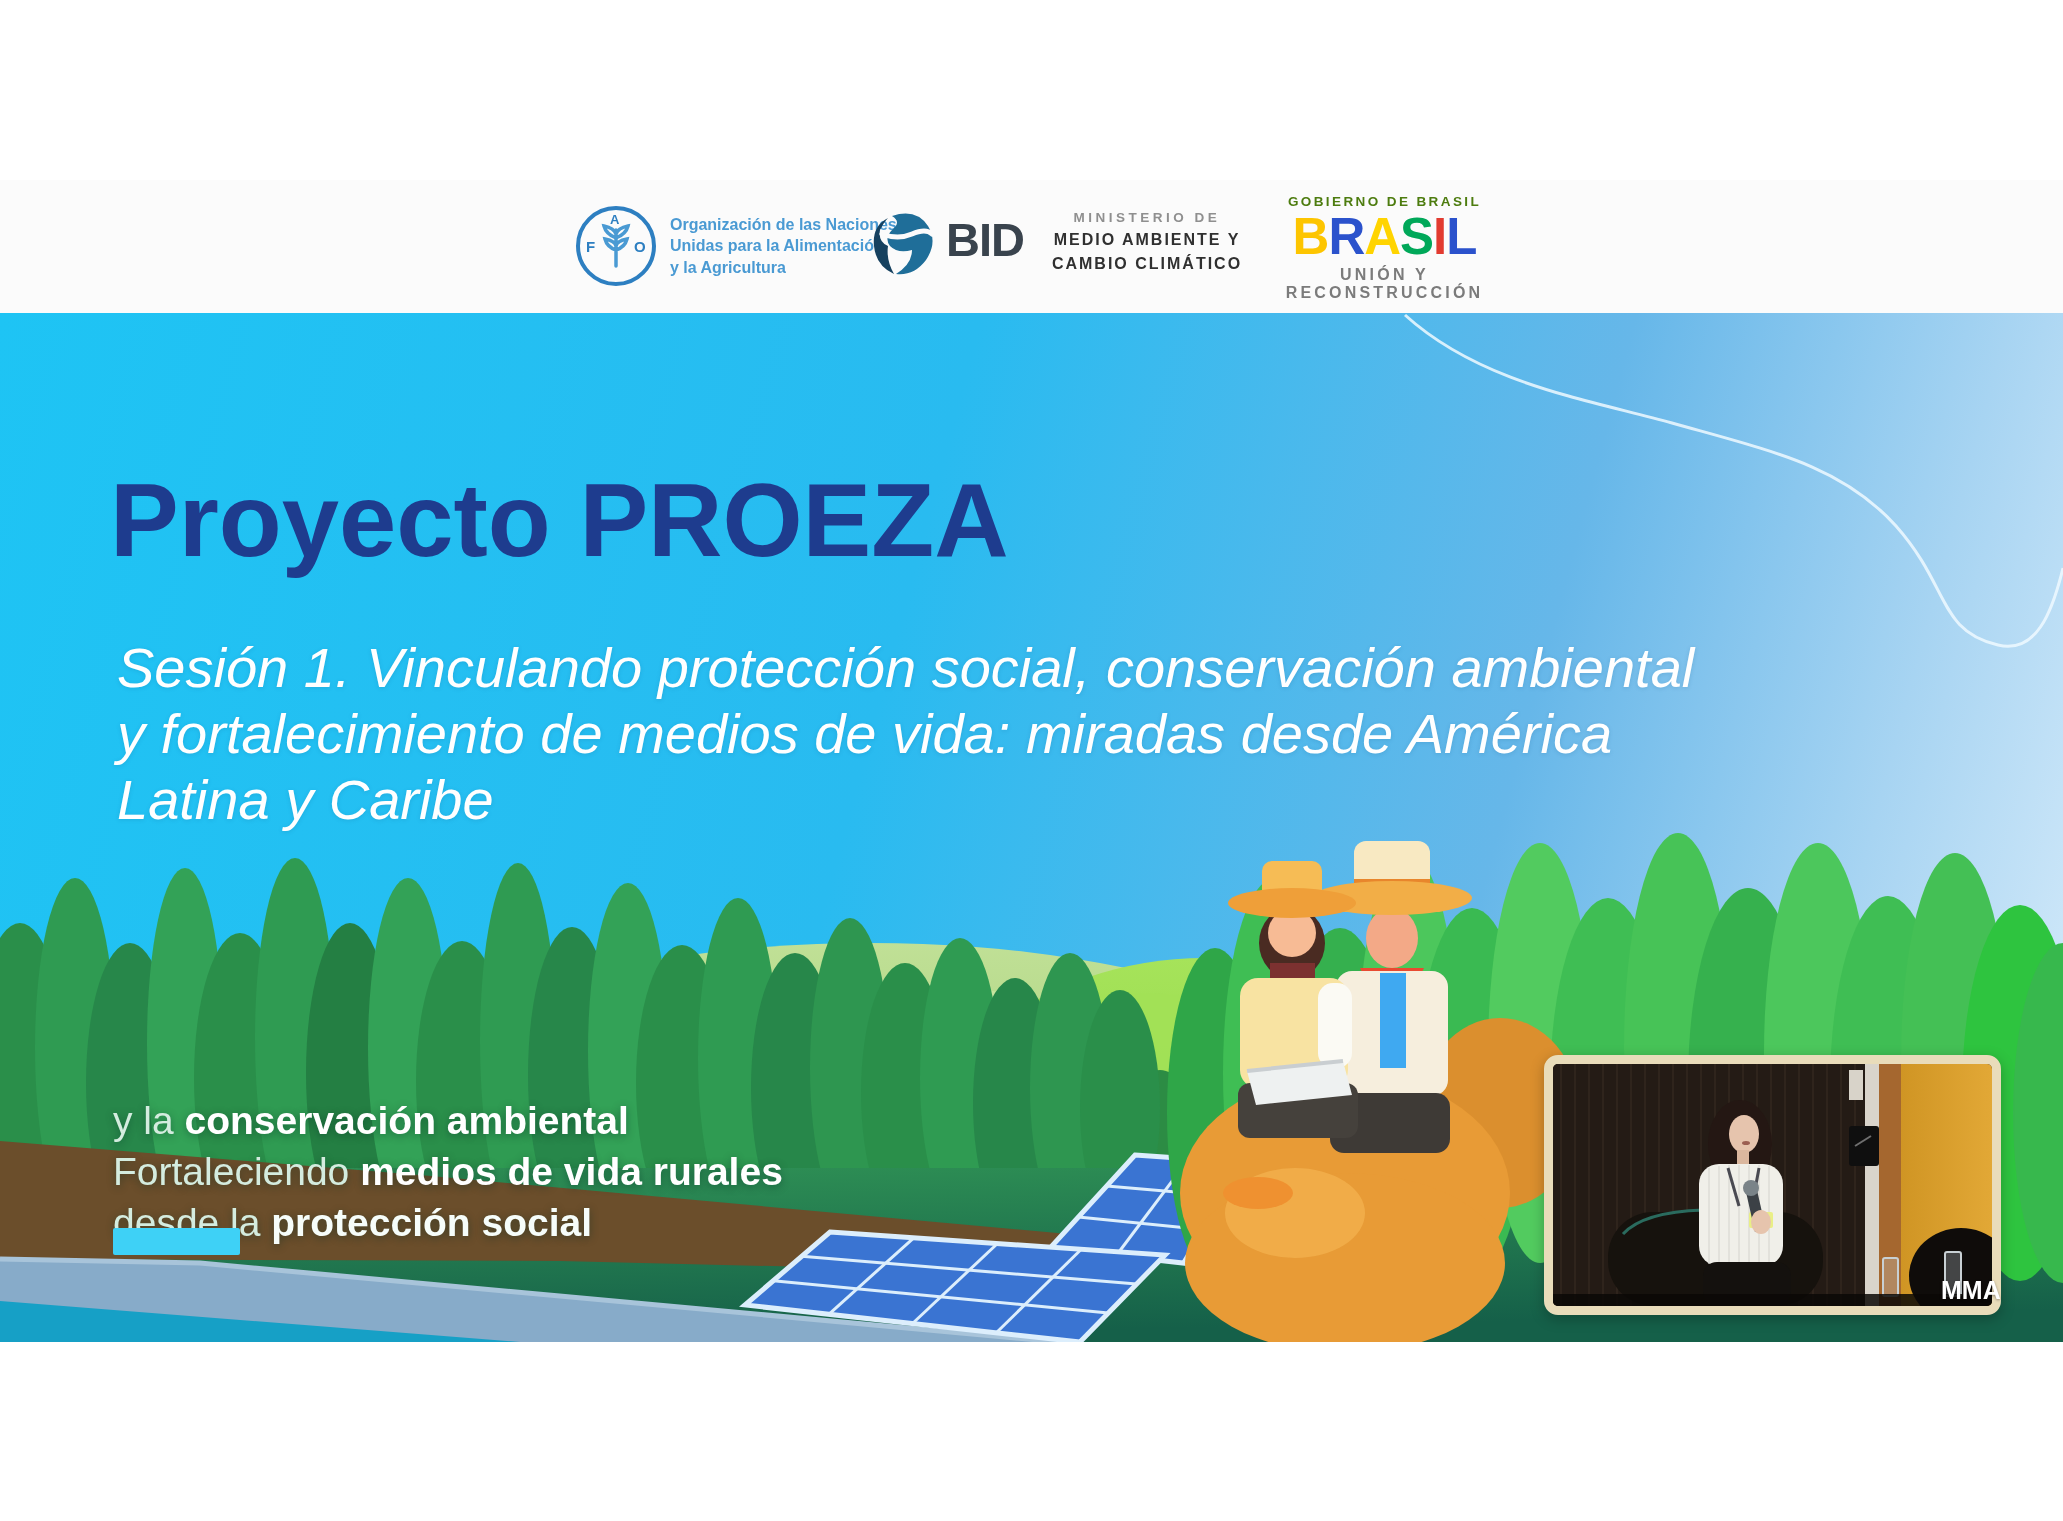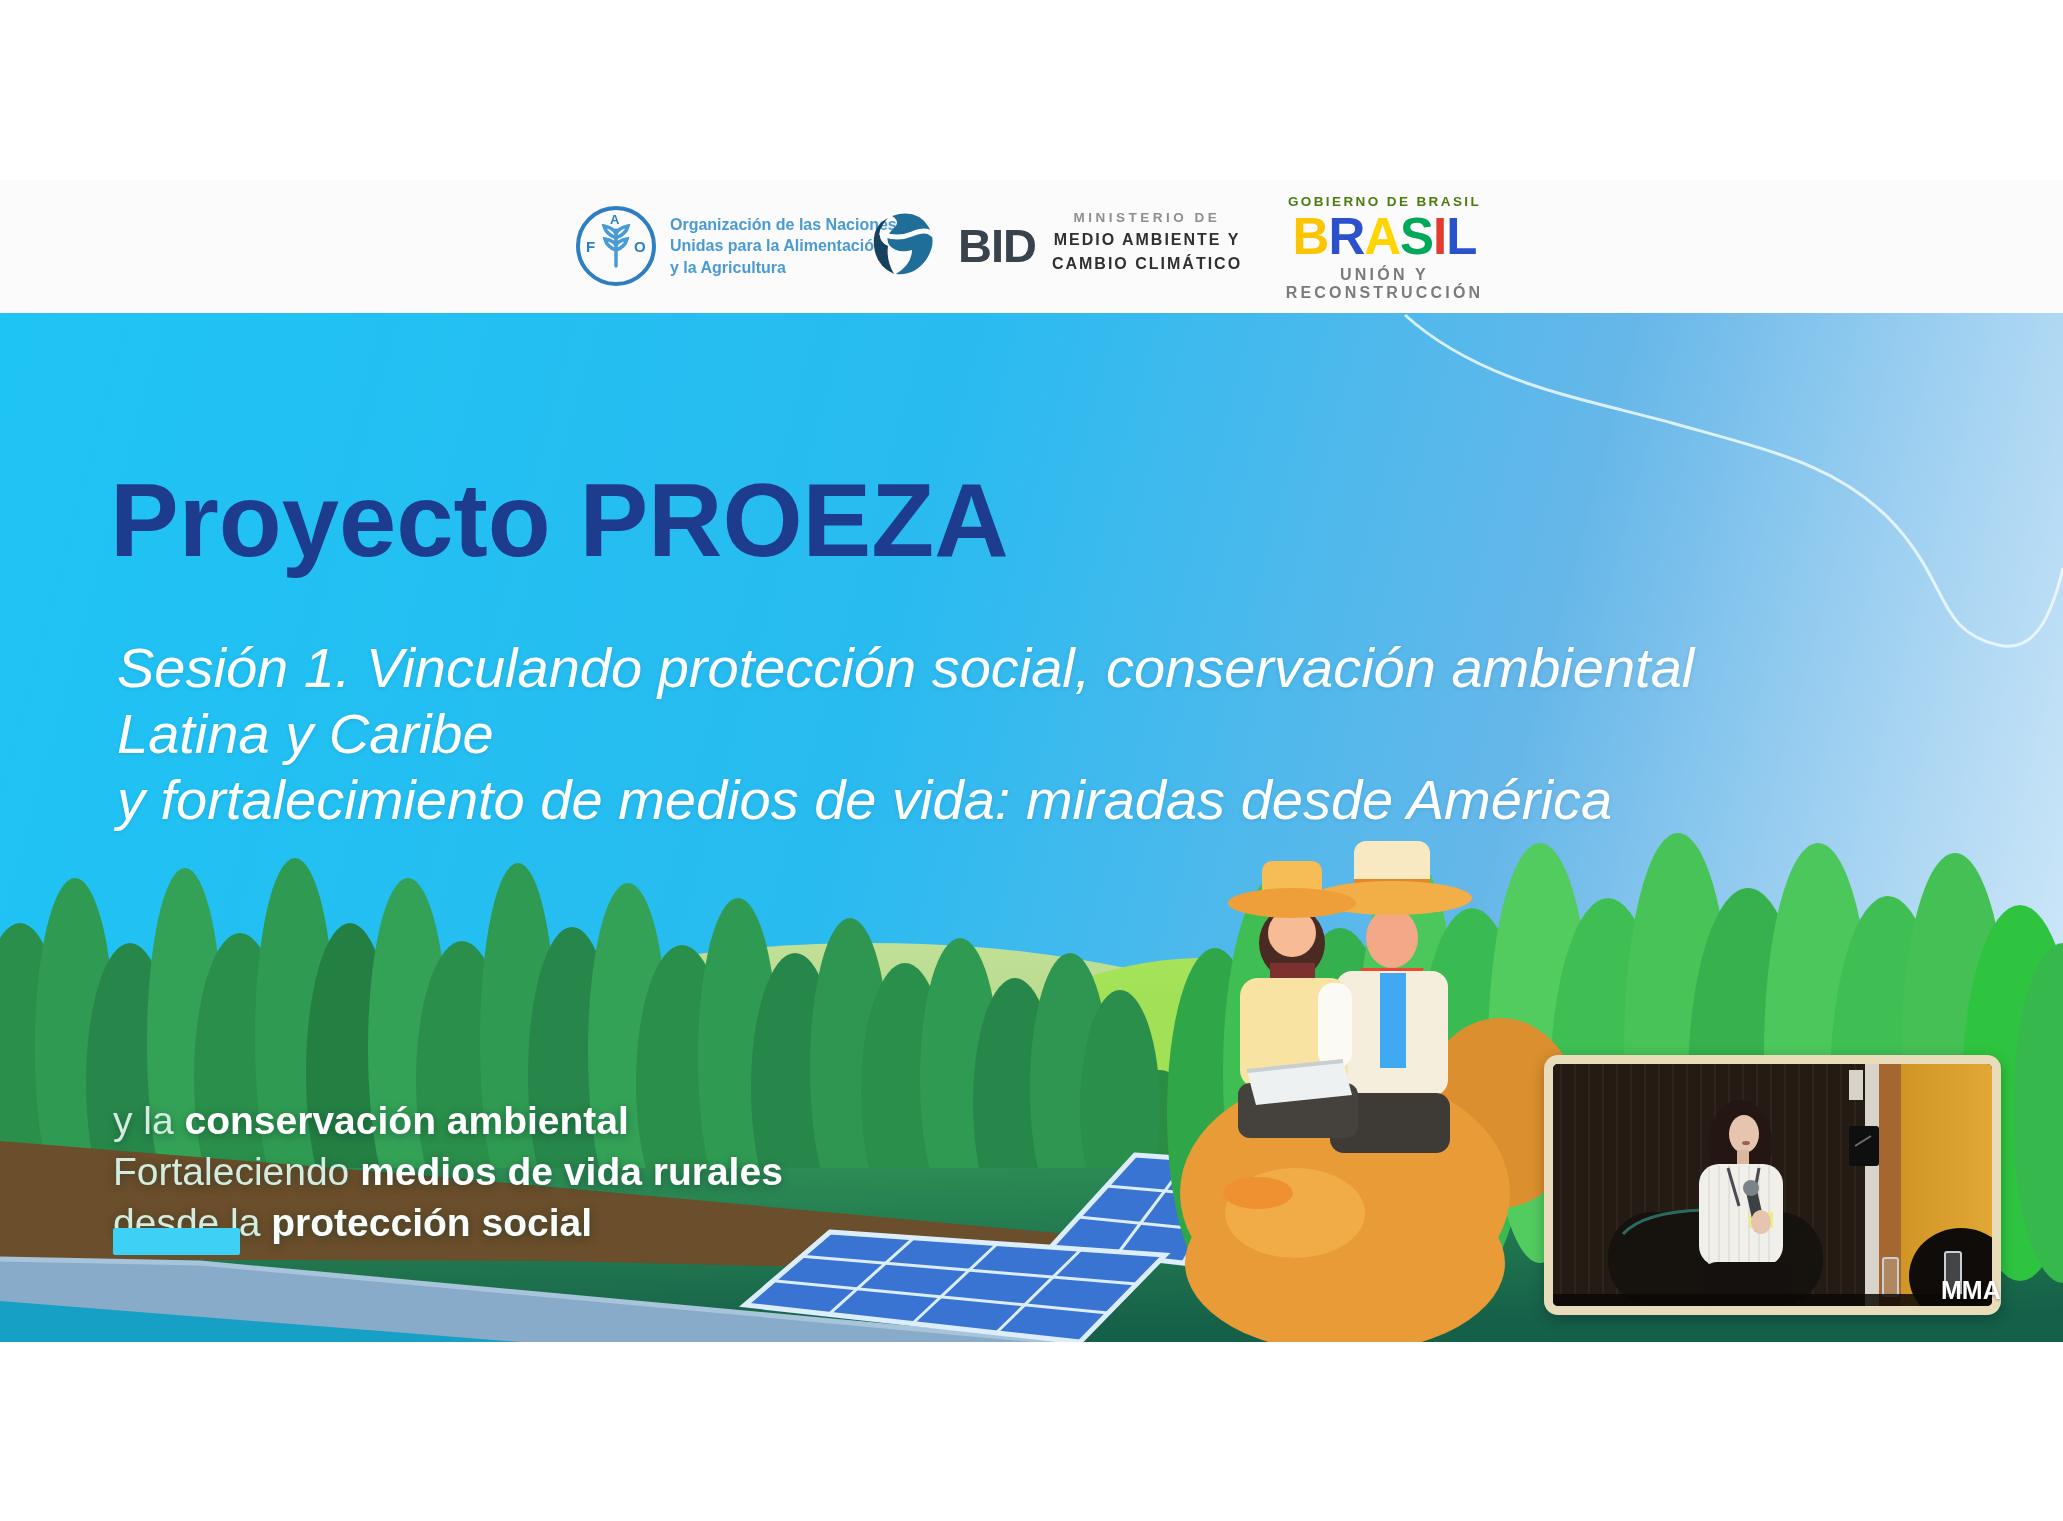--- a/index.html
+++ b/index.html
@@ -7,21 +7,21 @@
     width:2063px;height:1521px;position:relative;background:#ffffff;
     font-family:"Liberation Sans", sans-serif;overflow:hidden;
   }
   
   .logo-band{
     position:absolute;left:0;top:180px;width:2063px;height:133px;
     background:#fbfbfb;
   }
   .fao{position:absolute;left:574px;top:24px;display:flex;align-items:center;gap:12px;}
   .fao-text{color:#4a9ad3;font-size:16px;font-weight:600;line-height:1.35;}
-  .bid{position:absolute;left:868px;top:32px;display:flex;align-items:center;gap:20px;}
+  .bid{position:absolute;left:868px;top:32px;display:flex;align-items:flex-start;gap:8px;}
   .bid-label{font-size:47px;font-weight:800;color:#39434d;letter-spacing:-1px;}
   .ministry{position:absolute;left:1042px;top:30px;width:210px;text-align:center;}
   .ministry .m1{color:#8f8f8f;font-size:13.5px;font-weight:700;letter-spacing:3.5px;}
   .ministry .m2,.ministry .m3{color:#303030;font-size:16px;font-weight:800;letter-spacing:2px;margin-top:6px;}
   .brasil{position:absolute;left:1282px;top:14px;width:205px;text-align:center;}
   .brasil-top{color:#4d7c0f;font-size:13.5px;font-weight:800;letter-spacing:2.4px;}
   .brasil-word{font-size:51px;font-weight:900;letter-spacing:-1px;line-height:1.0;margin-top:2px;}
   .brasil-bottom{color:#7b7b7b;font-size:16px;font-weight:600;letter-spacing:3.2px;margin-top:4px;}
   
   .slide{
@@ -242,22 +242,22 @@
       <ellipse cx="1345" cy="950" rx="160" ry="90" fill="#e89b36"></ellipse>
       <ellipse cx="1295" cy="900" rx="70" ry="45" fill="#f3b04d" opacity="0.8"></ellipse>
       <ellipse cx="1258" cy="880" rx="35" ry="16" fill="#ef9130"></ellipse>
     </g>
   </svg>
 
   <div class="slide-title">Proyecto PROEZA</div>
 
   <div class="slide-subtitle">
     <div>Sesión 1. Vinculando protección social, conservación ambiental</div>
+    <div>y fortalecimiento de medios de vida: miradas desde América</div>
     <div>Latina y Caribe</div>
-    <div>y fortalecimiento de medios de vida: miradas desde América</div>
   </div>
 
   <div class="tagline">
     <div><span class="tg-light">y la </span><span class="tg-bold">conservación ambiental</span></div>
     <div><span class="tg-light">Fortaleciendo </span><span class="tg-bold">medios de vida rurales</span></div>
     <div><span class="tg-light">desde la </span><span class="tg-semi">protección social</span></div>
   </div>
 
   <div class="accent-bar"></div>
 </div>

